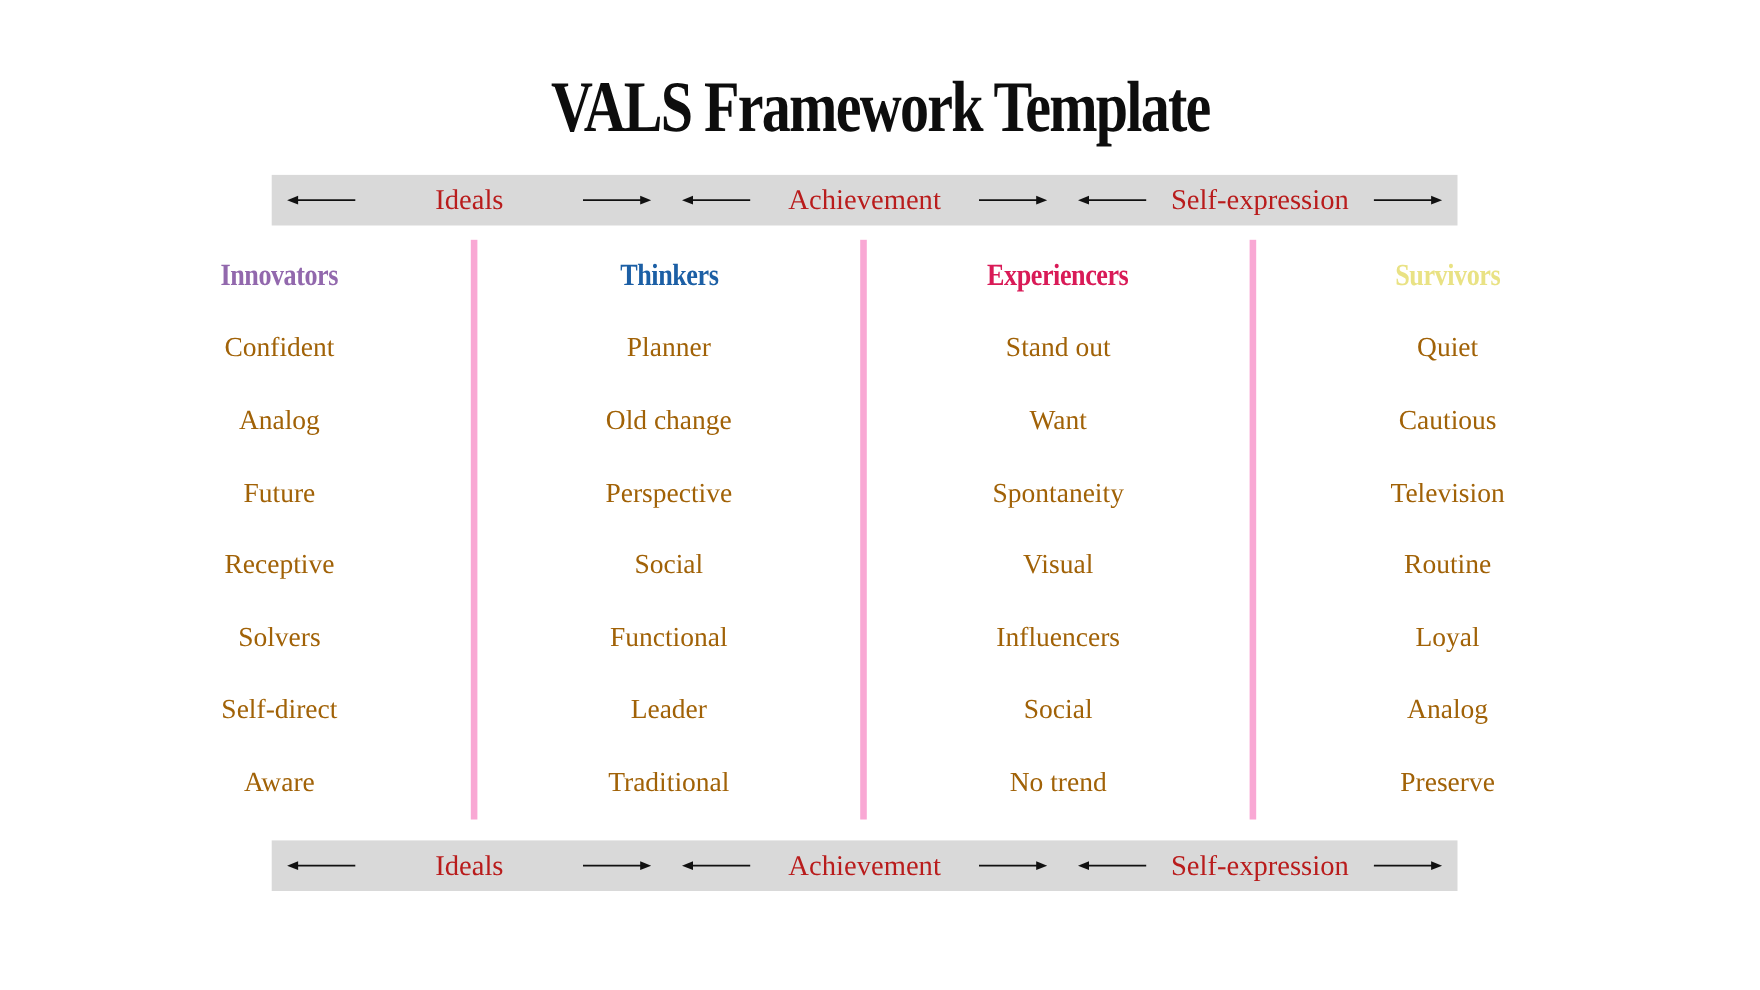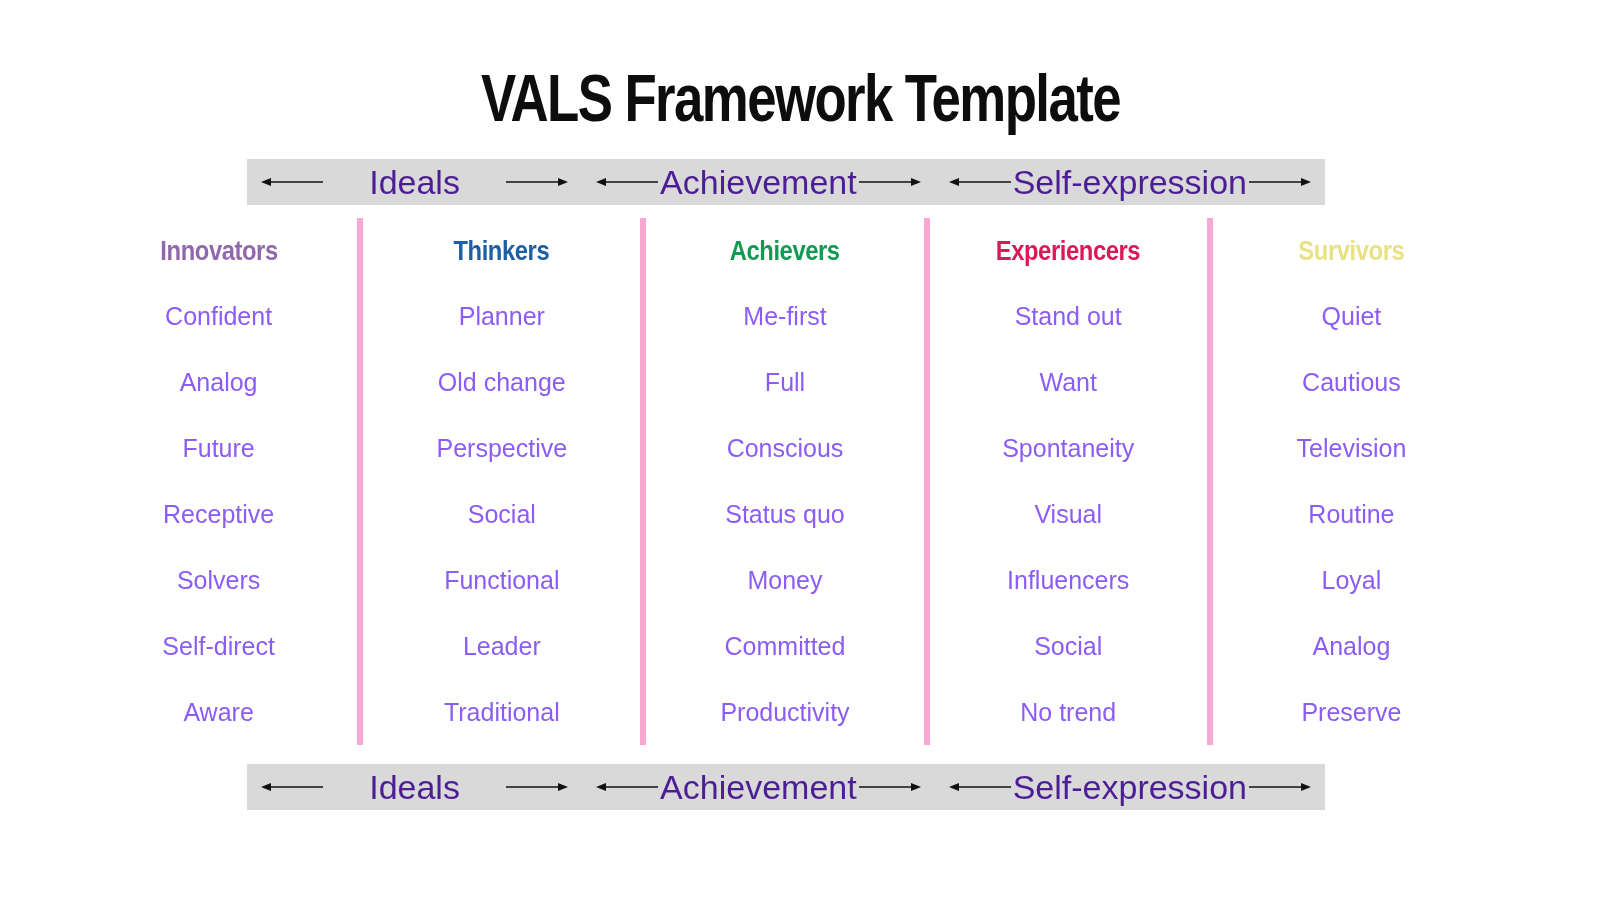--- a/index.html
+++ b/index.html
@@ -1,21 +1,21 @@
 <!DOCTYPE html>
 <html><head>
 <meta charset="utf-8">
 <style>
   html, body { margin: 0; padding: 0; background: #ffffff; }
   .canvas {
     position: relative;
     width: 1600px;
     height: 900px;
     background: #ffffff;
-    font-family: Liberation Sans, sans-serif;
+    font-family: Liberation Serif, serif;
     color: #1a1a1a;
     overflow: hidden;
   }
   .page-title {
     position: absolute;
     top: 58px;
     left: 0;
     width: 100%;
     text-align: center;
     line-height: 80px;
@@ -40,22 +40,22 @@
   .axis-banner.top { top: 159px; }
   .axis-banner.bottom { top: 764px; }
   .banner-segment {
     flex: 1 1 0;
     display: flex;
     align-items: center;
     justify-content: space-between;
     padding: 0 12px;
   }
   .banner-label {
-    font-size: 34px;
-    color: #4c1d95;
+    font-size: 26px;
+    color: #b91c1c;
     white-space: nowrap;
   }
   .arrow-icon { display: block; }
   .columns-grid {
     position: absolute;
     left: 80px;
     top: 218px;
     width: 1410px;
     height: 527px;
     display: flex;
@@ -76,21 +76,21 @@
   .col-header .condensed {
     display: inline-block;
     font-size: 28px;
     font-weight: 700;
     letter-spacing: -0.5px;
     transform: scaleX(0.85);
     transform-origin: 50% 50%;
   }
   .col-item {
     font-size: 25px;
-    color: #8b5cf6;
+    color: #a16207;
     white-space: nowrap;
   }
 </style>
 </head>
 <body>
 
 <div class="canvas">
 
   <div class="page-title">
     <span class="condensed">VALS Framework Template</span>
@@ -150,30 +150,20 @@
       <div class="col-item">Planner</div>
       <div class="col-item">Old change</div>
       <div class="col-item">Perspective</div>
       <div class="col-item">Social</div>
       <div class="col-item">Functional</div>
       <div class="col-item">Leader</div>
       <div class="col-item">Traditional</div>
     </div>
 
 
-    <div class="col">
-      <div class="col-header"><span class="condensed" style="color: rgb(17, 154, 82);">Achievers</span></div>
-      <div class="col-item">Me-first</div>
-      <div class="col-item">Full</div>
-      <div class="col-item">Conscious</div>
-      <div class="col-item">Status quo</div>
-      <div class="col-item">Money</div>
-      <div class="col-item">Committed</div>
-      <div class="col-item">Productivity</div>
-    </div>
 
 
     <div class="col">
       <div class="col-header"><span class="condensed" style="color: rgb(217, 26, 87);">Experiencers</span></div>
       <div class="col-item">Stand out</div>
       <div class="col-item">Want</div>
       <div class="col-item">Spontaneity</div>
       <div class="col-item">Visual</div>
       <div class="col-item">Influencers</div>
       <div class="col-item">Social</div>

